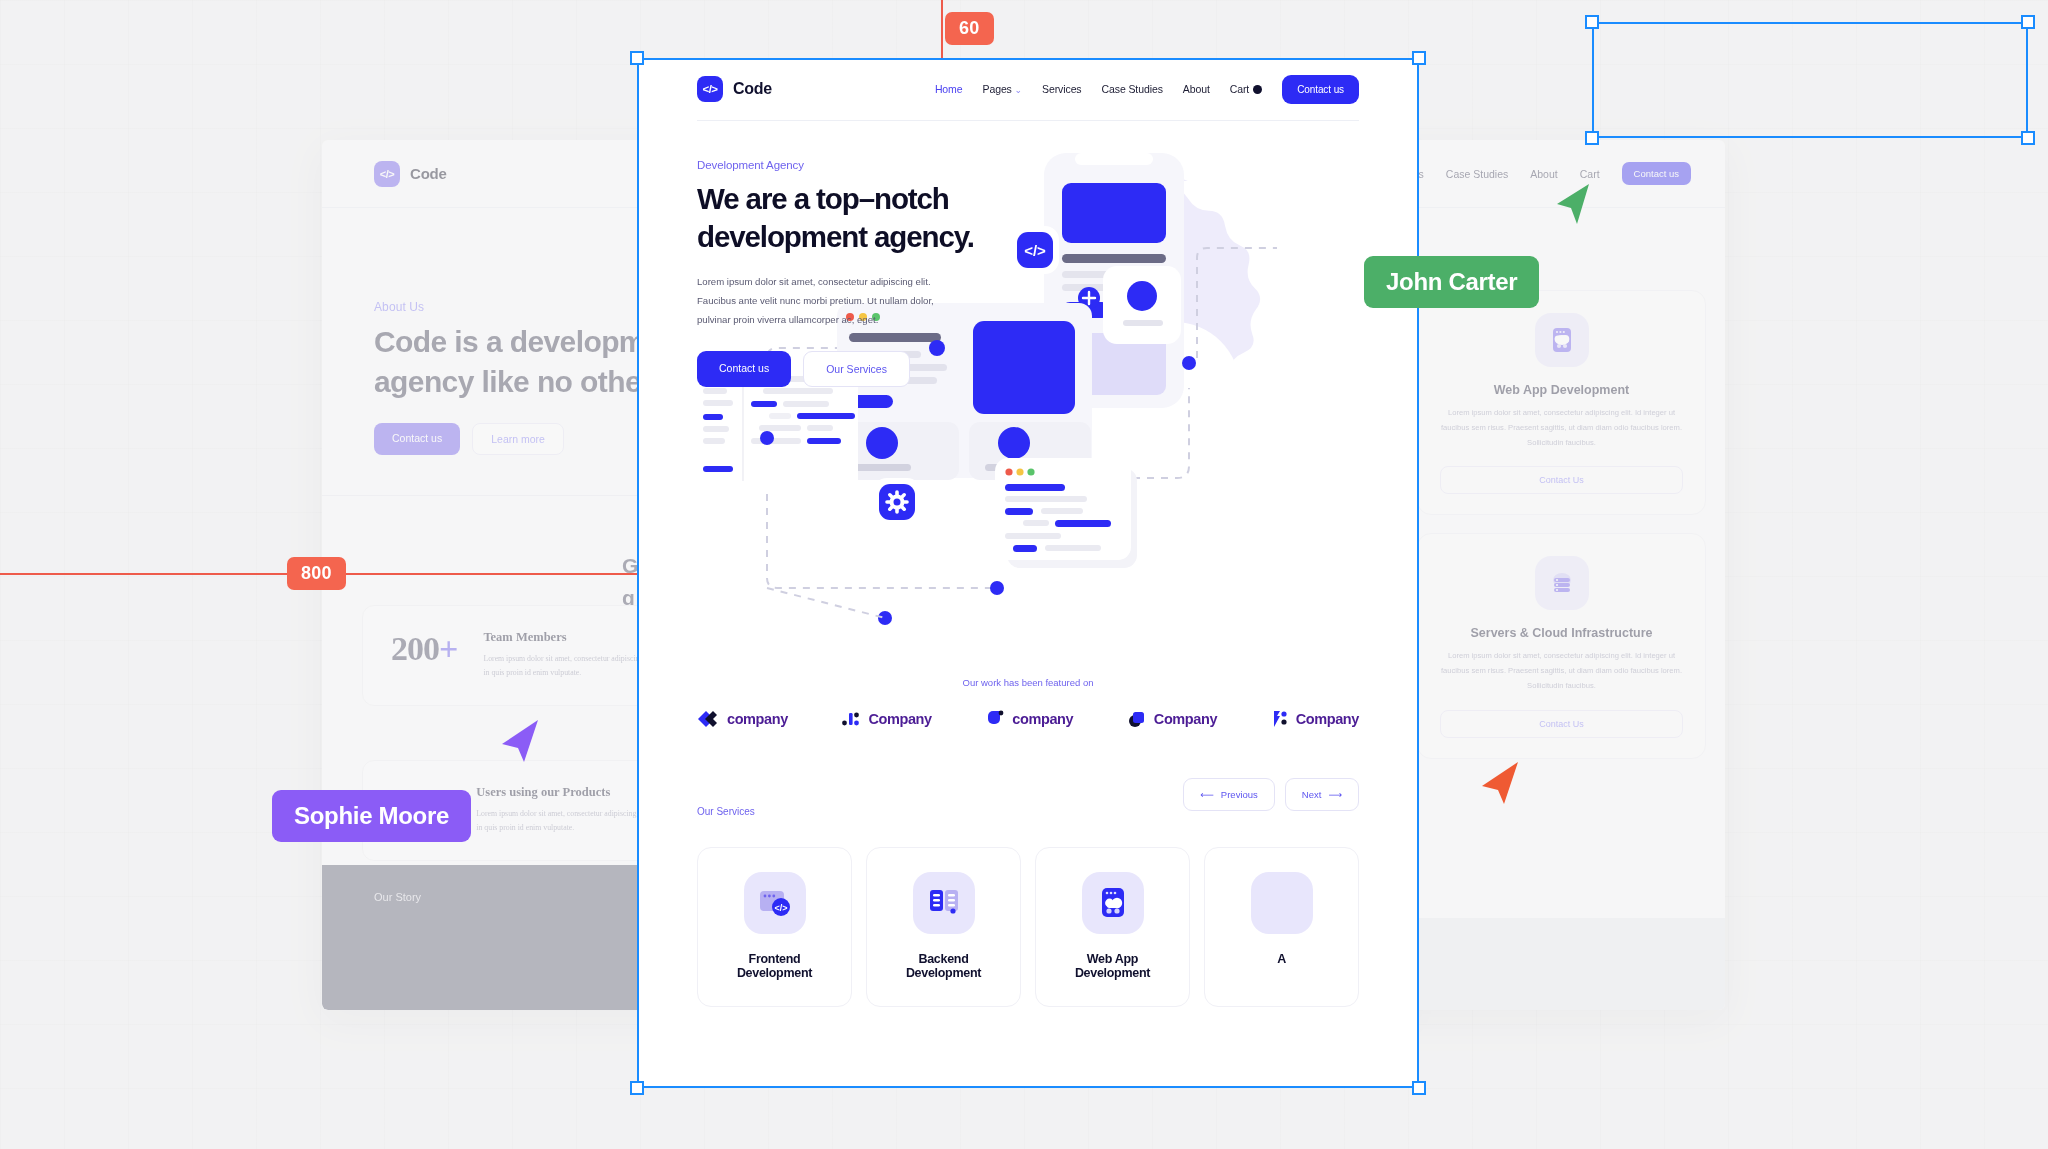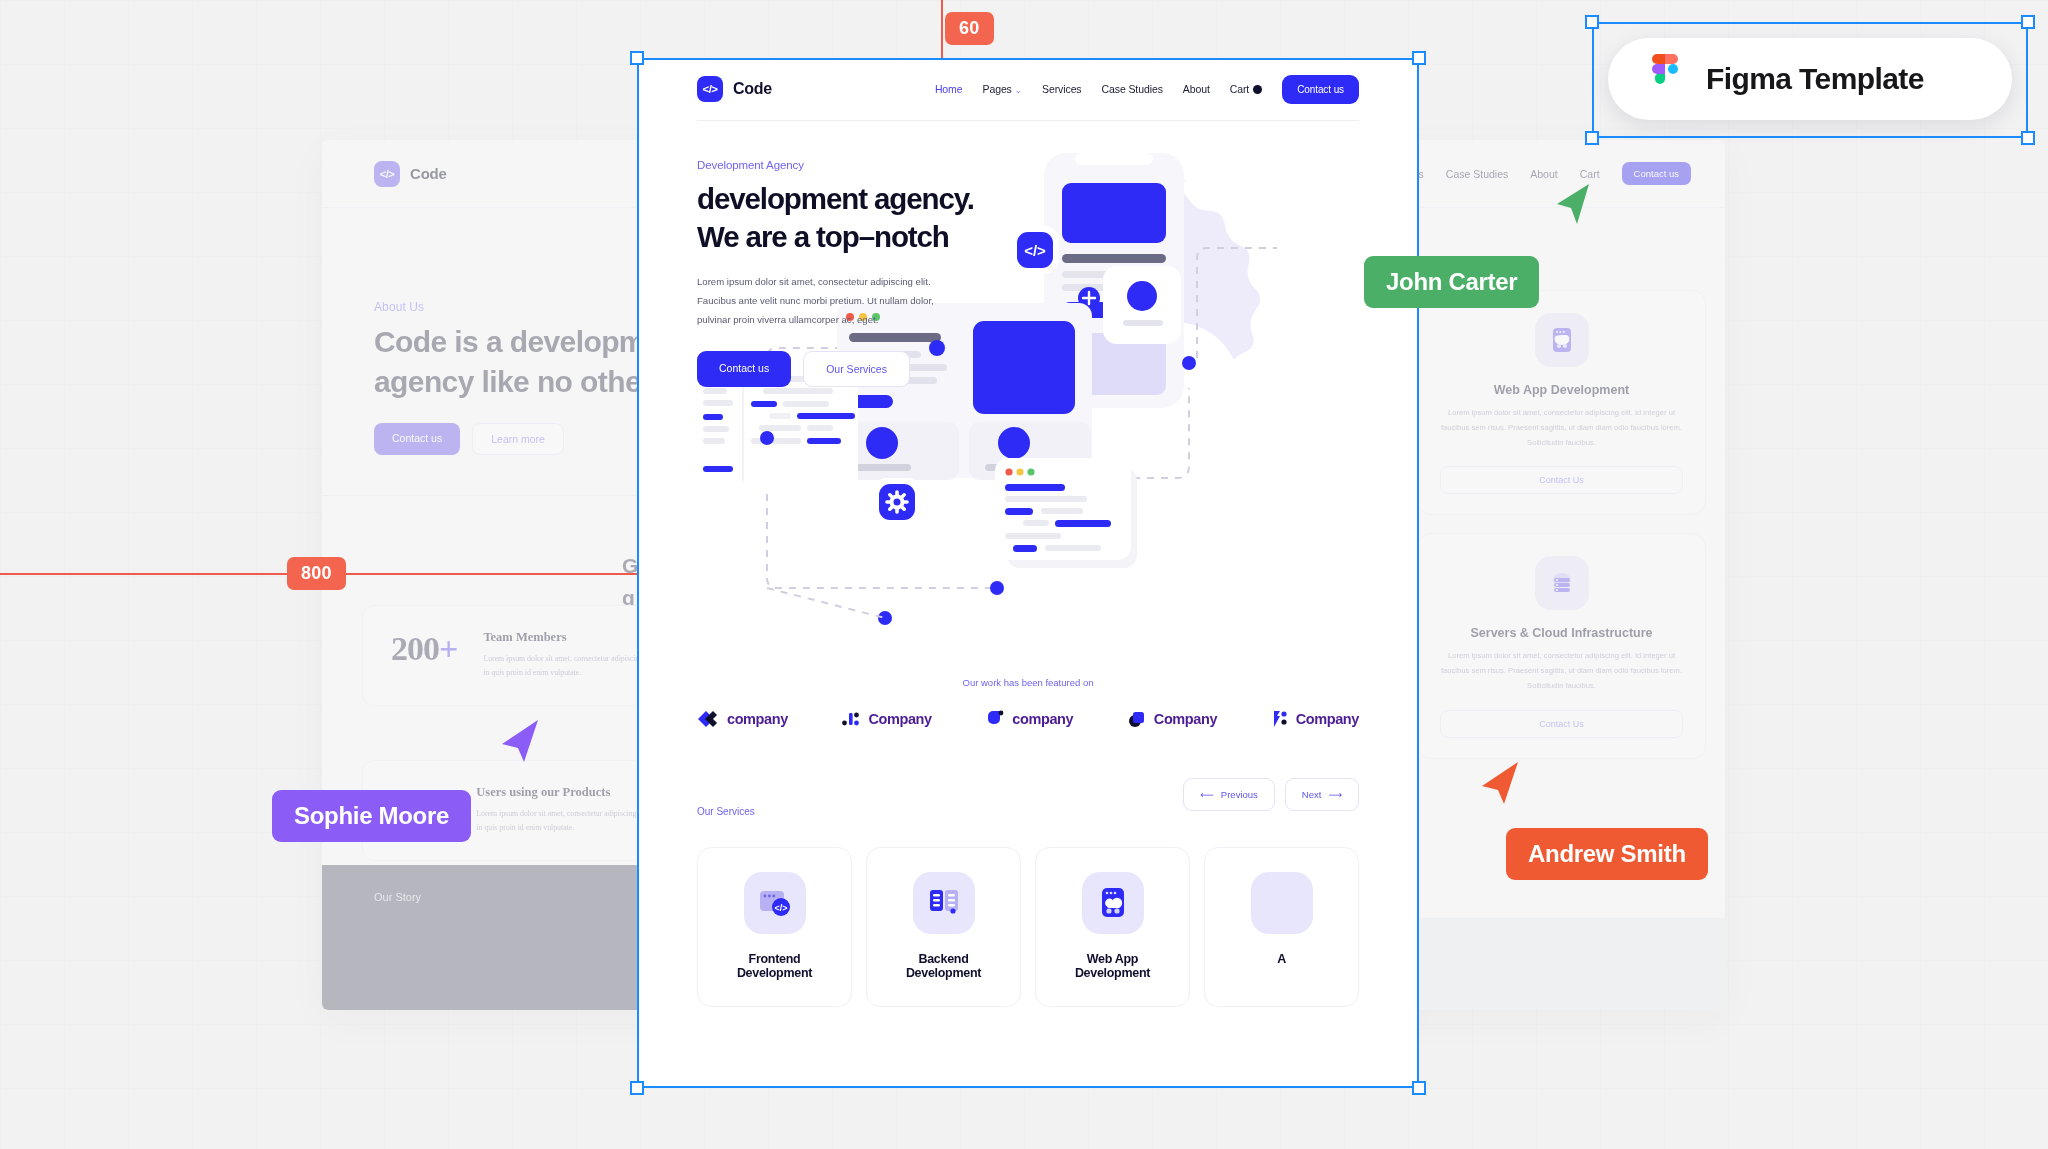--- a/index.html
+++ b/index.html
@@ -475,22 +475,22 @@
       <circle cx="130" cy="380" r="7" fill="#2d2bf5"></circle>
       <circle cx="552" cy="305" r="7" fill="#2d2bf5"></circle>
       <circle cx="360" cy="530" r="7" fill="#2d2bf5"></circle>
       <circle cx="248" cy="560" r="7" fill="#2d2bf5"></circle>
       <path d="M130 530 L248 560" fill="none" stroke="#cfcfe0" stroke-width="2" stroke-dasharray="7 7"></path>
     </svg>
 
     <div class="hero">
       <div class="hero-eyebrow">Development Agency</div>
       <div class="hero-h1">
+        <div>We are a top–notch</div>
         <div>development agency.</div>
-        <div>We are a top–notch</div>
       </div>
       <div class="hero-p">Lorem ipsum dolor sit amet, consectetur adipiscing elit. Faucibus ante velit nunc morbi pretium. Ut nullam dolor, pulvinar proin viverra ullamcorper ac, eget.</div>
       <div class="hero-btns">
         <div class="btn-primary">Contact us</div>
         <div class="btn-outline">Our Services</div>
       </div>
     </div>
 
     <div style="margin-top:290px;">
       <div class="featured-label">Our work has been featured on</div>
@@ -607,44 +607,33 @@
       </div>
     </div>
   </div>
 
   <div class="sel-outline"></div>
   <div class="handle" style="left:630px; top:51px;"></div>
   <div class="handle" style="left:1412px; top:51px;"></div>
   <div class="handle" style="left:630px; top:1081px;"></div>
   <div class="handle" style="left:1412px; top:1081px;"></div>
 
-  <div id="figma-badge">
-    <svg width="34" height="50" viewBox="0 0 34 50">
-      <path d="M9 0 h8 v10 h-8 a5 5 0 0 1 0 -10z" fill="#f24e1e"></path>
-      <path d="M17 0 h8 a5 5 0 0 1 0 10 h-8z" fill="#ff7262"></path>
-      <path d="M9 10 h8 v10 h-8 a5 5 0 0 1 0 -10z" fill="#a259ff"></path>
-      <circle cx="25" cy="15" r="5" fill="#1abcfe"></circle>
-      <path d="M9 20 h8 v5 a5 5 0 0 1 -10 0 a5 5 0 0 1 2 -5z" fill="#0acf83"></path>
-    </svg>
-    <span class="figma-text">Figma Template</span>
-  </div>
   <div class="figma-sel"></div>
   <div class="handle" style="left:1585px; top:15px;"></div>
   <div class="handle" style="left:2021px; top:15px;"></div>
   <div class="handle" style="left:1585px; top:131px;"></div>
   <div class="handle" style="left:2021px; top:131px;"></div>
 
   <svg style="position:absolute; left:1555px; top:182px;" width="36" height="44" viewBox="0 0 36 44">
     <path d="M34 2 L2 22 L16 26 L22 42 Z" fill="#4caf68"></path>
   </svg>
   <div class="cursor-label" style="left:1364px; top:256px; background:#4caf68;">John Carter</div>
 
   <svg style="position:absolute; left:500px; top:718px;" width="40" height="46" viewBox="0 0 40 46">
     <path d="M38 2 L2 26 L18 30 L24 44 Z" fill="#8b5cf6"></path>
   </svg>
   <div class="cursor-label" style="left:272px; top:790px; background:#8b5cf6;">Sophie Moore</div>
 
   <svg style="position:absolute; left:1480px; top:760px;" width="40" height="46" viewBox="0 0 40 46">
     <path d="M38 2 L2 26 L18 30 L24 44 Z" fill="#ef5a33"></path>
   </svg>
-  <div class="cursor-label" style="left:1506px; top:828px; background:#ef5a33;">Andrew Smith</div>
 
 </div>
 
 </body></html>

